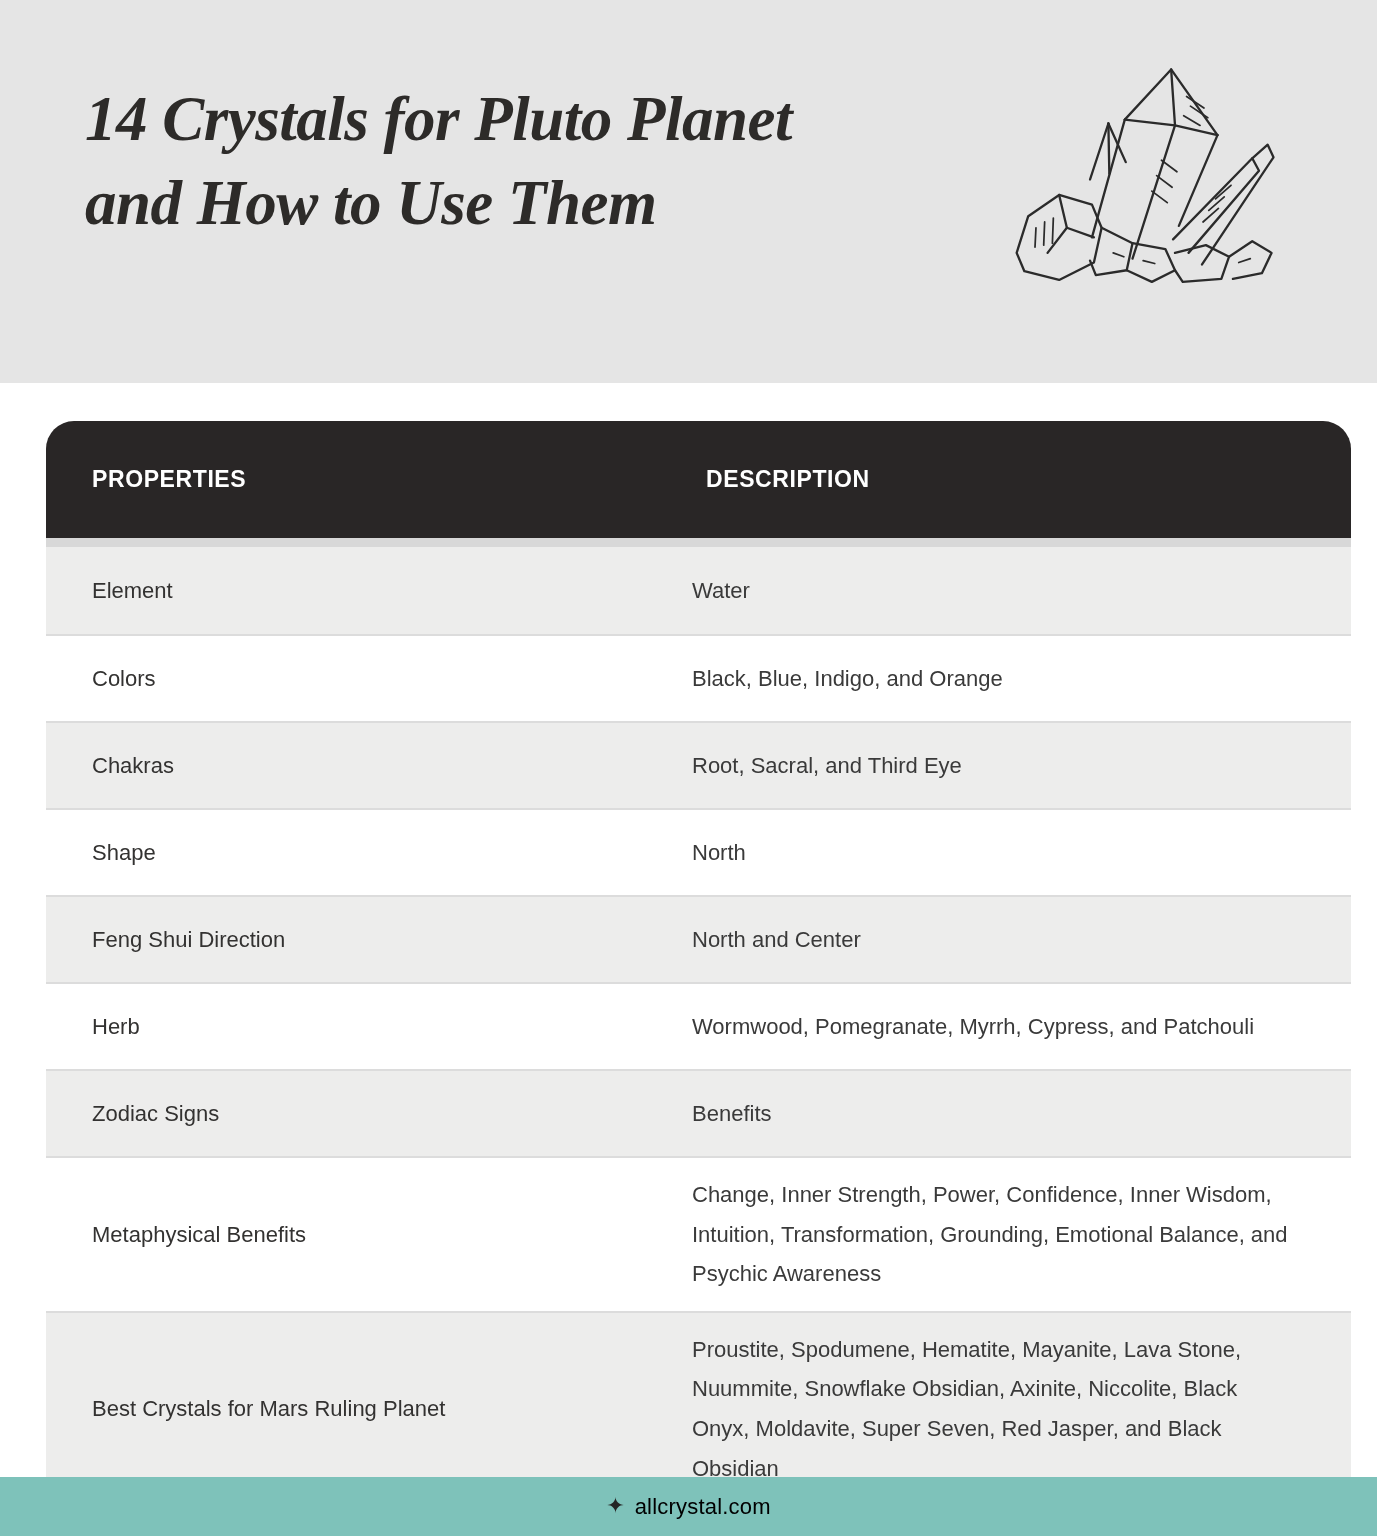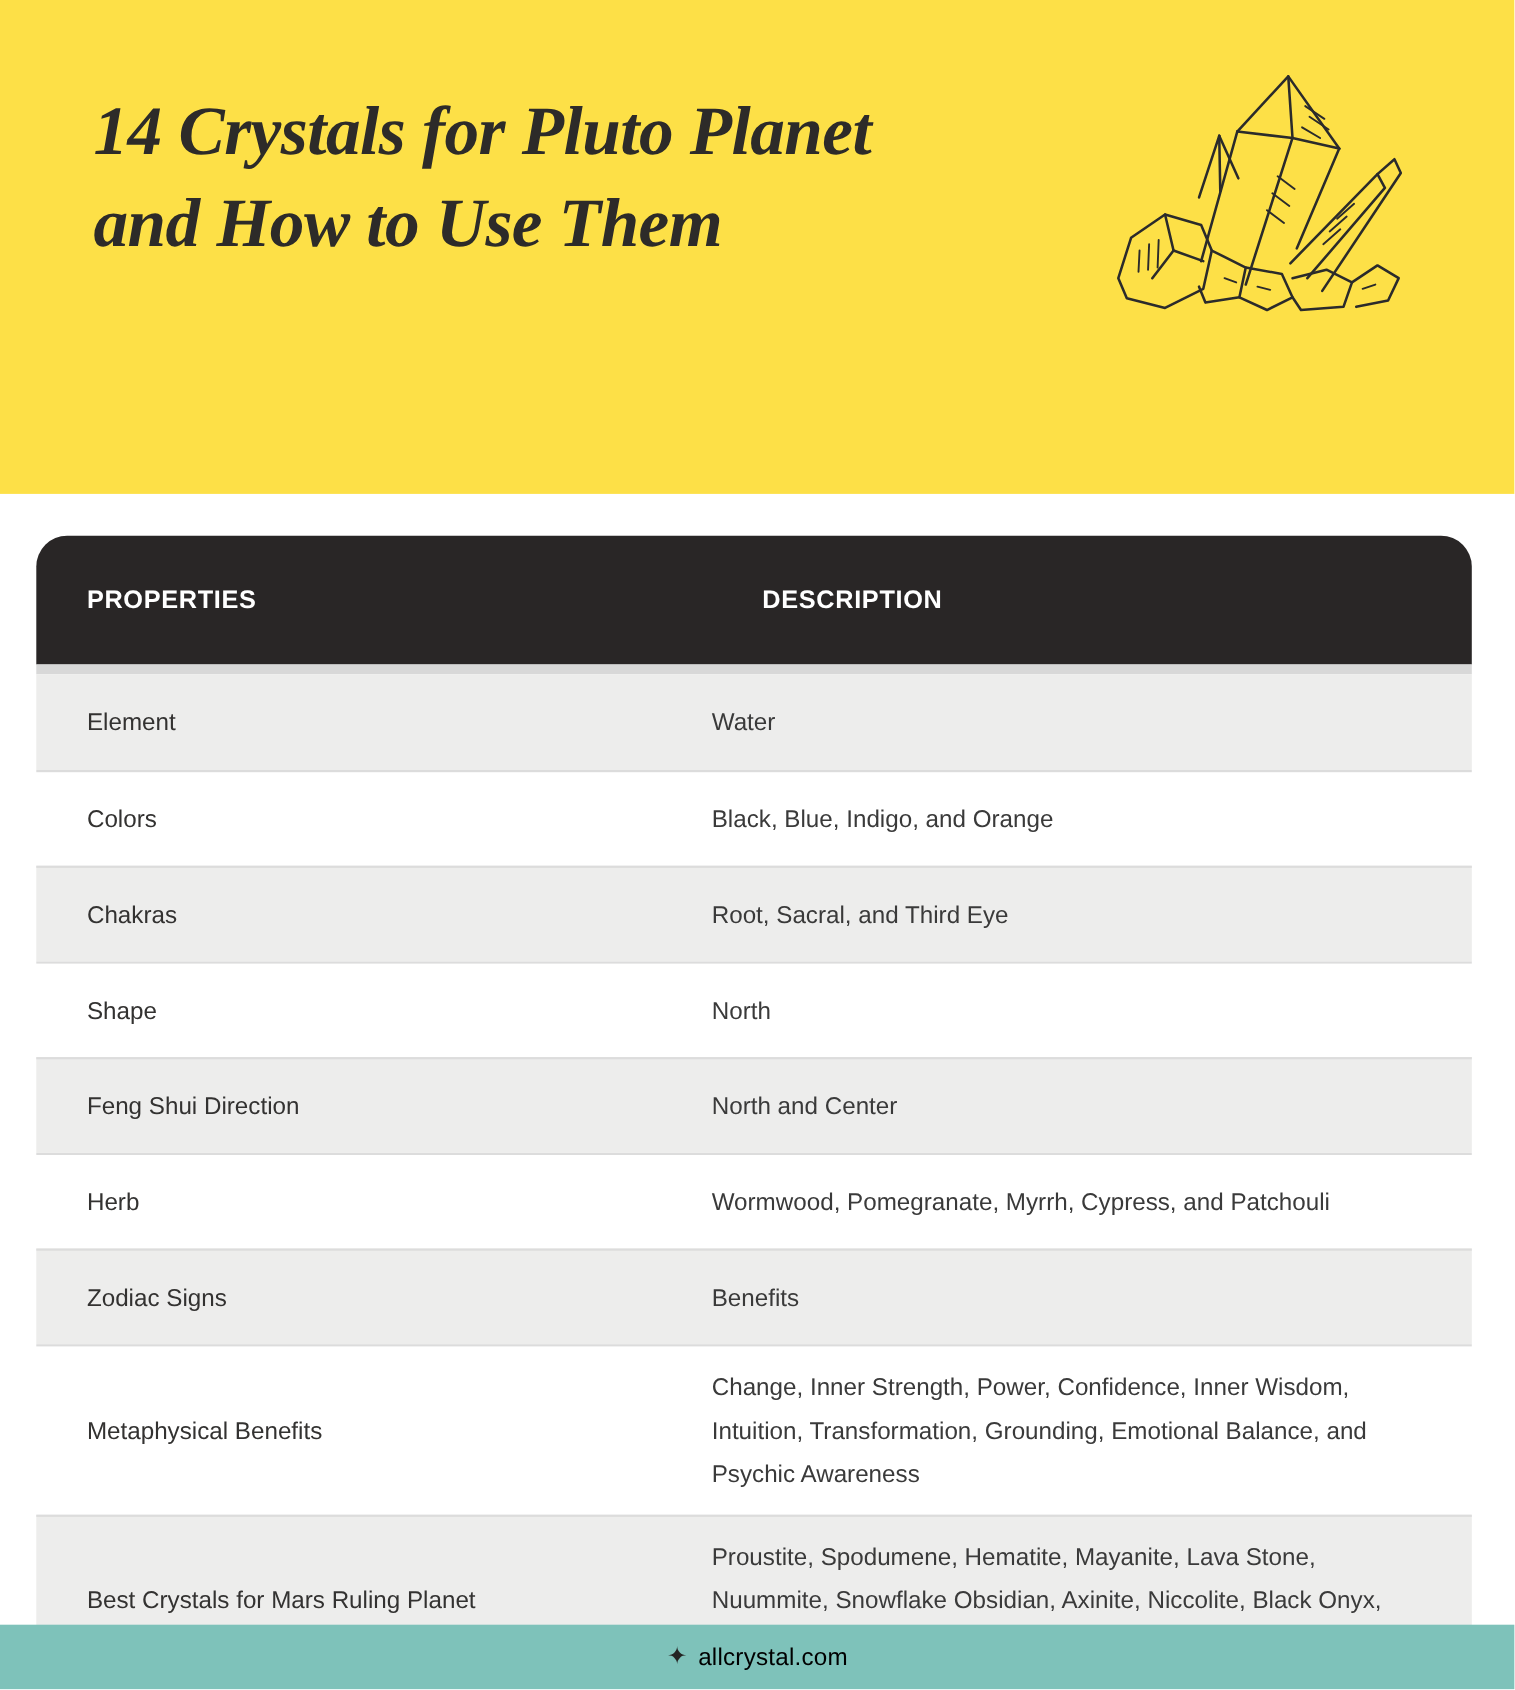--- a/index.html
+++ b/index.html
@@ -8,43 +8,43 @@
     position:relative;
     width:1377px; height:1536px;
     overflow:hidden;
     background:#ffffff;
     font-family:"Liberation Sans", sans-serif;
   }
 
   
   .hero {
     position:relative;
-    height:449px;
-    background:#fde047;
+    height:383px;
+    background:#e5e5e5;
   }
   .hero-title {
     position:absolute;
     left:85px; top:78px;
     font-family:"Liberation Serif", serif;
     font-style:italic;
     font-weight:700;
     font-size:63px;
     line-height:1.33;
     letter-spacing:-0.5px;
     color:#2d2b29;
   }
   .crystal-art {
     position:absolute;
     right:90px; top:62px;
     width:280px; height:235px;
   }
   .crystal-art svg { width:100%; height:100%; }
 
   
-  .table-wrap { padding:38px 36px 0 33px; }
+  .table-wrap { padding:38px 36px 0 46px; }
   .ptable { width:1305px; }
   .thead {
     display:grid;
     grid-template-columns:614px 1fr;
     align-items:center;
     height:117px;
     background:#292626;
     border-radius:28px 28px 0 0;
   }
   .th {
@@ -61,21 +61,21 @@
     grid-template-columns:614px 1fr;
     align-items:center;
     min-height:87px;
     padding:17px 0;
   }
   .trow + .trow { border-top:2px solid #dcdcdc; }
   .trow.gray { background:#ededec; }
   .trow.white { background:#ffffff; }
   .cell { font-size:22px; color:#3a3a3a; line-height:1.8; }
   .cell.prop { padding-left:46px; color:#333231; }
-  .cell.desc { padding-right:51px; }
+  .cell.desc { padding-right:51px;margin-left:32px; }
 
   
   .footer {
     position:absolute;
     left:0; right:0; bottom:0;
     height:59px;
     background:#7ec2ba;
     display:flex;
     align-items:center;
     justify-content:center;

